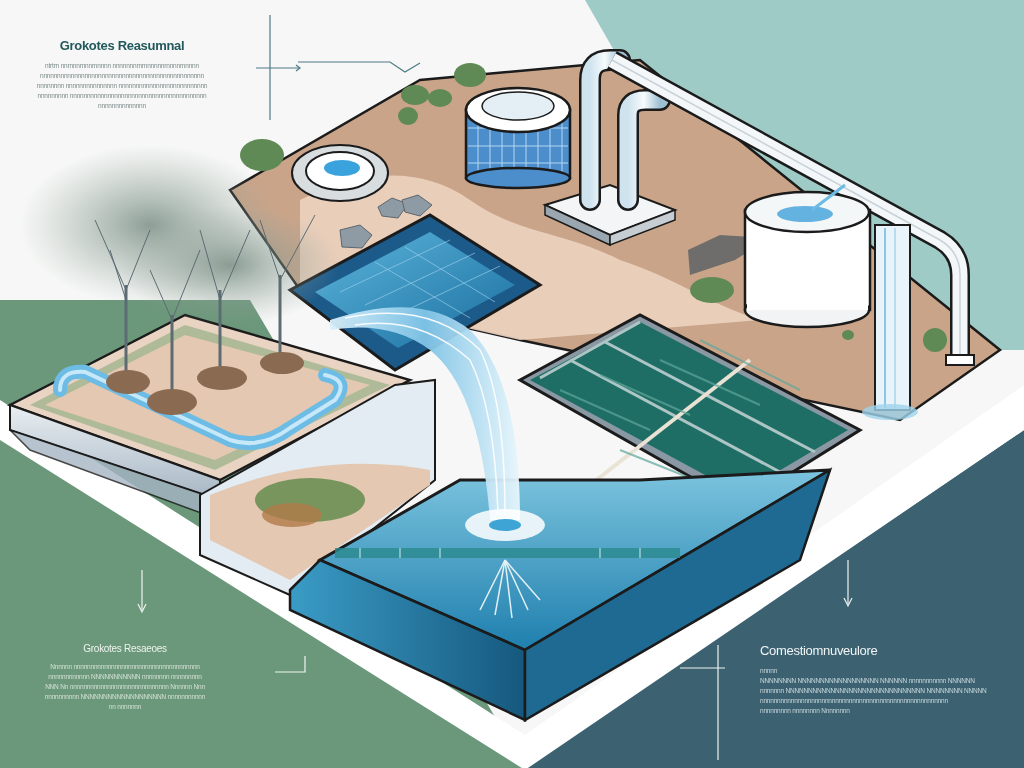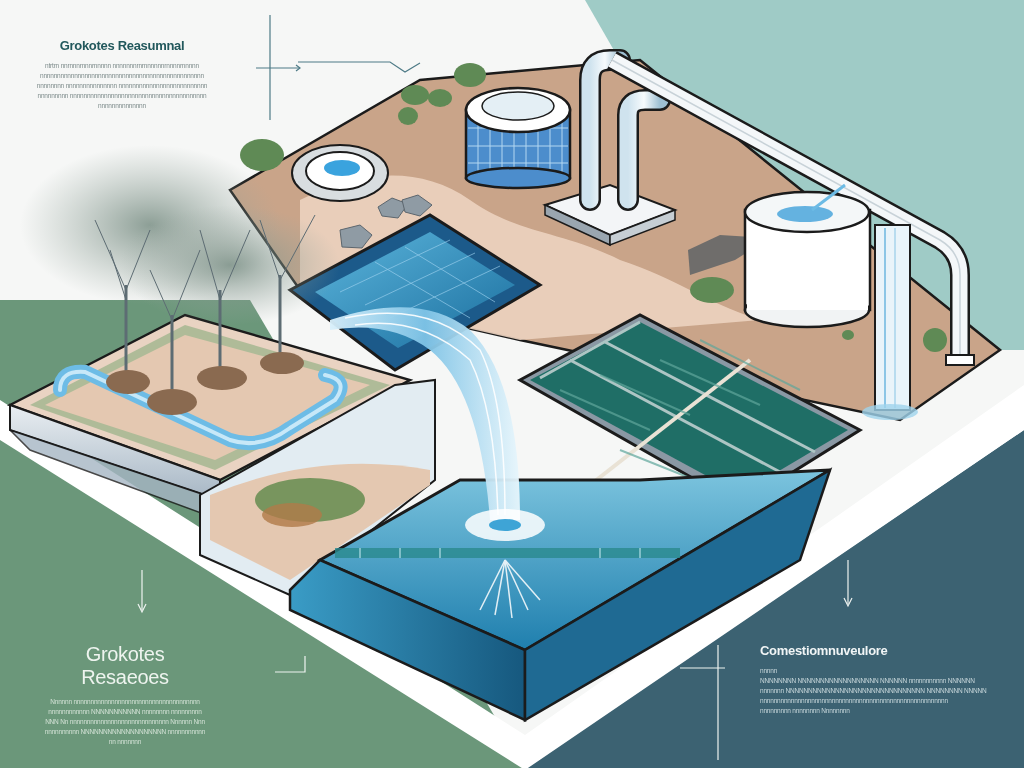--- a/index.html
+++ b/index.html
@@ -5,24 +5,24 @@
   html, body { margin:0; padding:0; }
   body { width:1024px; height:768px; overflow:hidden; background:#f6f7f6; font-family:"Liberation Sans", sans-serif; position:relative; }
   #scene { position:absolute; left:0; top:0; width:1024px; height:768px; }
   .caption { position:absolute; text-align:center; }
   .caption h2 { margin:0 0 8px 0; font-size:13px; font-weight:bold; letter-spacing:-0.3px; }
   .caption .line { font-size:6.5px; line-height:10px; letter-spacing:-0.2px; white-space:nowrap; overflow:hidden; }
   #cap-top { left:32px; top:38px; width:180px; color:#2c6468; }
   #cap-top h2 { color:#22585c; }
   #cap-top .line { color:#7c8a8a; }
   #cap-left { left:40px; top:643px; width:170px; color:#e7efe9; }
-  #cap-left h2 { color:#eef4ef; font-weight:normal; font-size:20px; }
+  #cap-left h2 { color:#eef4ef; font-weight:normal; font-size:10px; }
   #cap-left .line { color:#d3e2d6; }
   #cap-right { left:760px; top:643px; width:240px; text-align:left; color:#dfe9ec; }
-  #cap-right h2 { color:#f1f5f6; font-weight:bold; font-size:13px; }
+  #cap-right h2 { color:#f1f5f6; font-weight:normal; font-size:13px; }
   #cap-right .line { color:#c9d8dc; }
 </style>
 </head>
 <body>
 
 <svg id="scene" viewBox="0 0 1024 768" xmlns="http://www.w3.org/2000/svg">
   <defs>
     <linearGradient id="gWater" x1="0" y1="0" x2="1" y2="1">
       <stop offset="0" stop-color="#5cb5dc"></stop>
         <stop offset="1" stop-color="#1a6e9e"></stop>

